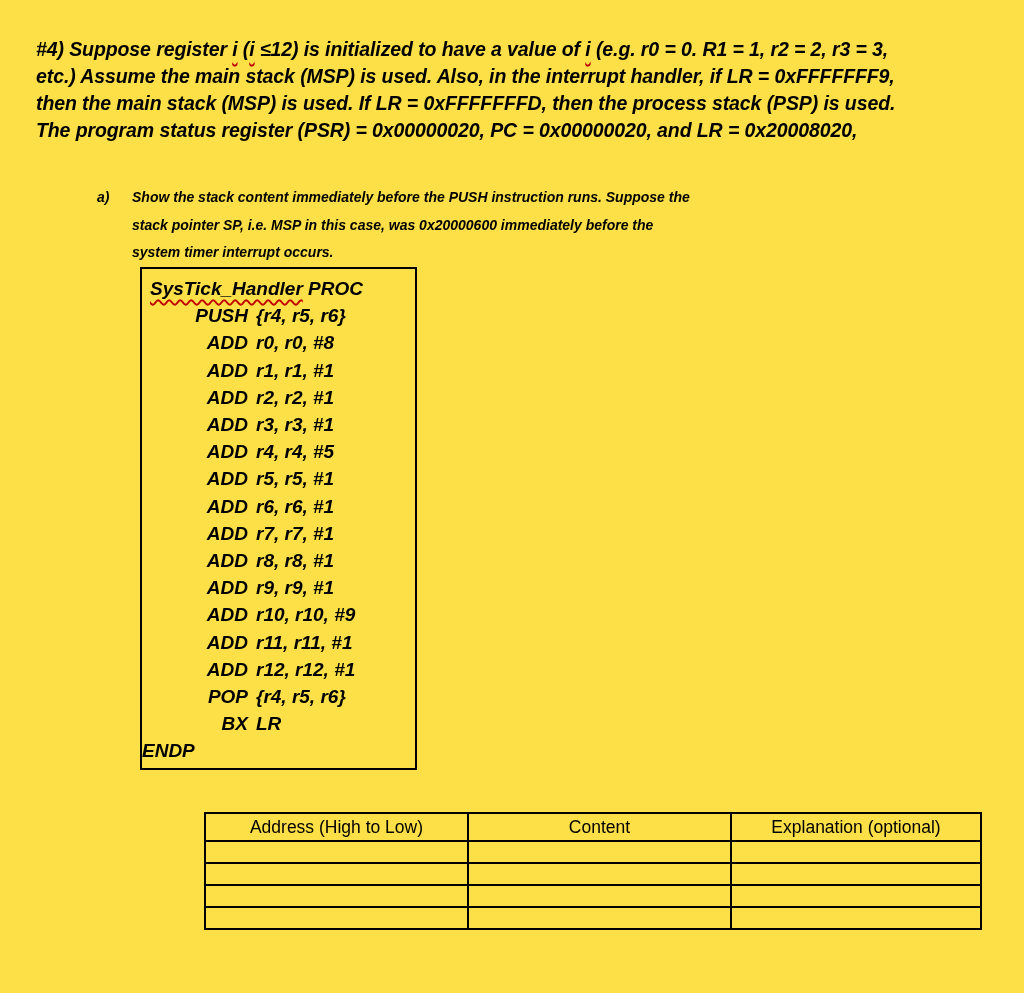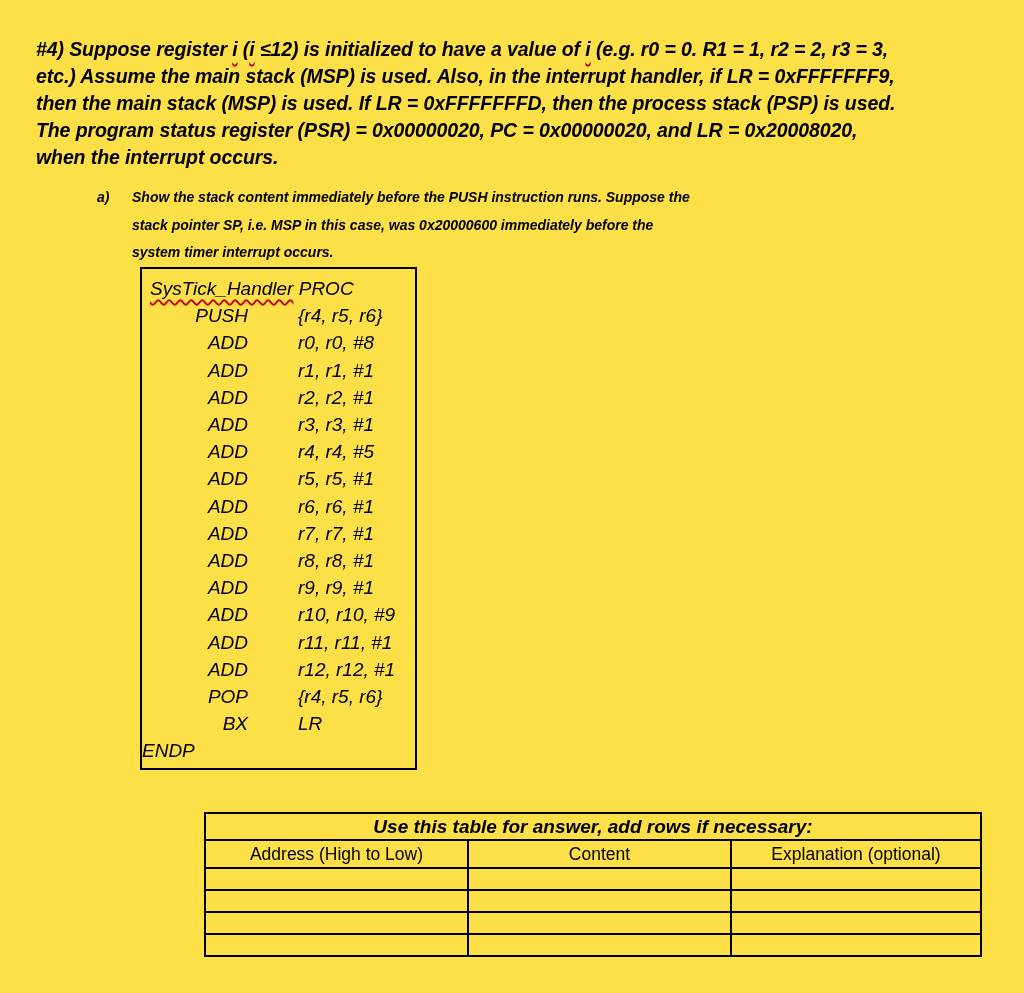--- a/index.html
+++ b/index.html
@@ -37,27 +37,27 @@
   .item-a .marker { display: inline-block; width: 35px; }
   .item-a .cont { padding-left: 35px; }
 
   
   .code-box {
     position: absolute; left: 140px; top: 267px;
     width: 277px; height: 503px;
     border: 2px solid #000000;
     padding-top: 6px;
     font-size: 19px; line-height: 27.2px;
-    font-weight: 400; font-style: italic;
+    font-weight: 700; font-style: italic;
     white-space: nowrap;
   }
   .code-label-line { padding-left: 8px; }
-  .code-row { display: flex; gap: 26px; }
+  .code-row { display: flex; }
   .code-row .mn { width: 106px; text-align: right; flex: 0 0 106px; }
-  .code-row .op { margin-left: 24px; }
+  .code-row .op { margin-left: 8px; }
   .code-end { }
 
   
   .answer-table {
     position: absolute; left: 204px; top: 812px;
     width: 776px;
     border-collapse: collapse;
     table-layout: fixed;
   }
   .answer-table td { border: 2px solid #000000; padding: 0; }
@@ -77,21 +77,20 @@
 </head>
 <body>
 
 <div class="page">
 
   <div class="question">
     <div><span>#4) Suppose register </span><span class="wavy">i</span><span> (</span><span class="wavy">i</span><span> ≤12) is initialized to have a value of </span><span class="wavy">i</span><span> (e.g. r0 = 0. R1 = 1, r2 = 2, r3 = 3,</span></div>
     <div>etc.) Assume the main stack (MSP) is used. Also, in the interrupt handler, if LR = 0xFFFFFFF9,</div>
     <div>then the main stack (MSP) is used. If LR = 0xFFFFFFFD, then the process stack (PSP) is used.</div>
     <div>The program status register (PSR) = 0x00000020, PC = 0x00000020, and LR = 0x20008020,</div>
-    <div>when the interrupt occurs.</div>
   </div>
 
   <div class="item-a">
     <div><span class="marker">a)</span><span>Show the stack content immediately before the PUSH instruction runs. Suppose the</span></div>
     <div class="cont">stack pointer SP, i.e. MSP in this case, was 0x20000600 immediately before the</div>
     <div class="cont">system timer interrupt occurs.</div>
   </div>
 
   <div class="code-box">
     <div class="code-label-line"><span class="wavy">SysTick_Handler</span><span> PROC</span></div>
@@ -165,23 +164,20 @@
   </div>
 
   <table class="answer-table">
     <colgroup>
       <col class="col-address">
       <col class="col-content">
       <col class="col-explanation">
     </colgroup>
     <tbody>
       <tr>
-        <td class="caption-cell" colspan="3">Use this table for answer, add rows if necessary:</td>
-      </tr>
-      <tr>
         <td class="header-cell">Address (High to Low)</td>
         <td class="header-cell">Content</td>
         <td class="header-cell">Explanation (optional)</td>
       </tr>
       <tr>
         <td class="empty-cell"></td>
         <td class="empty-cell"></td>
         <td class="empty-cell"></td>
       </tr>
       <tr>

